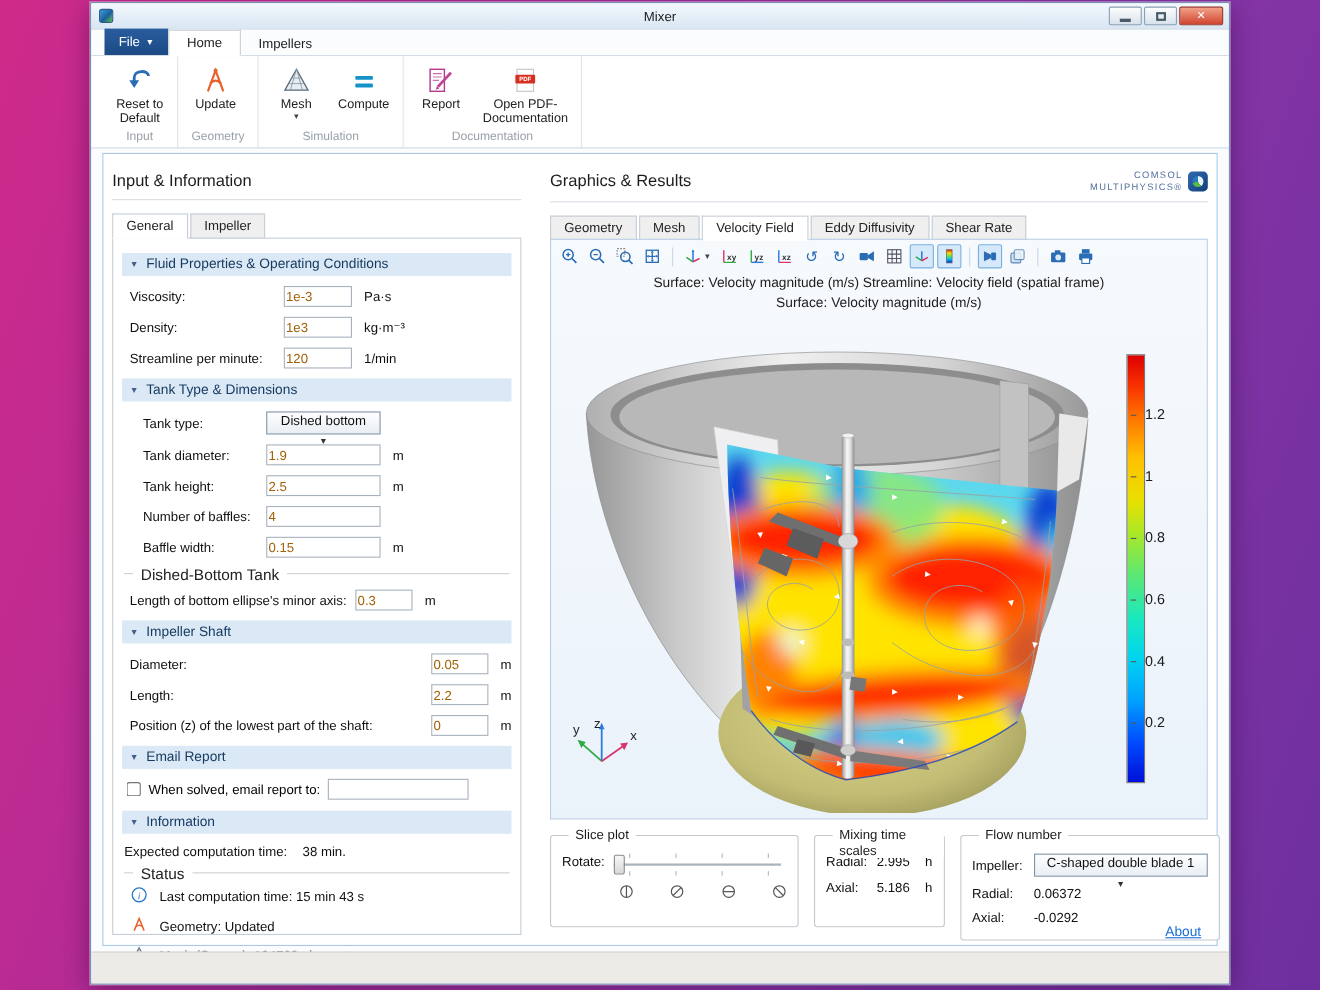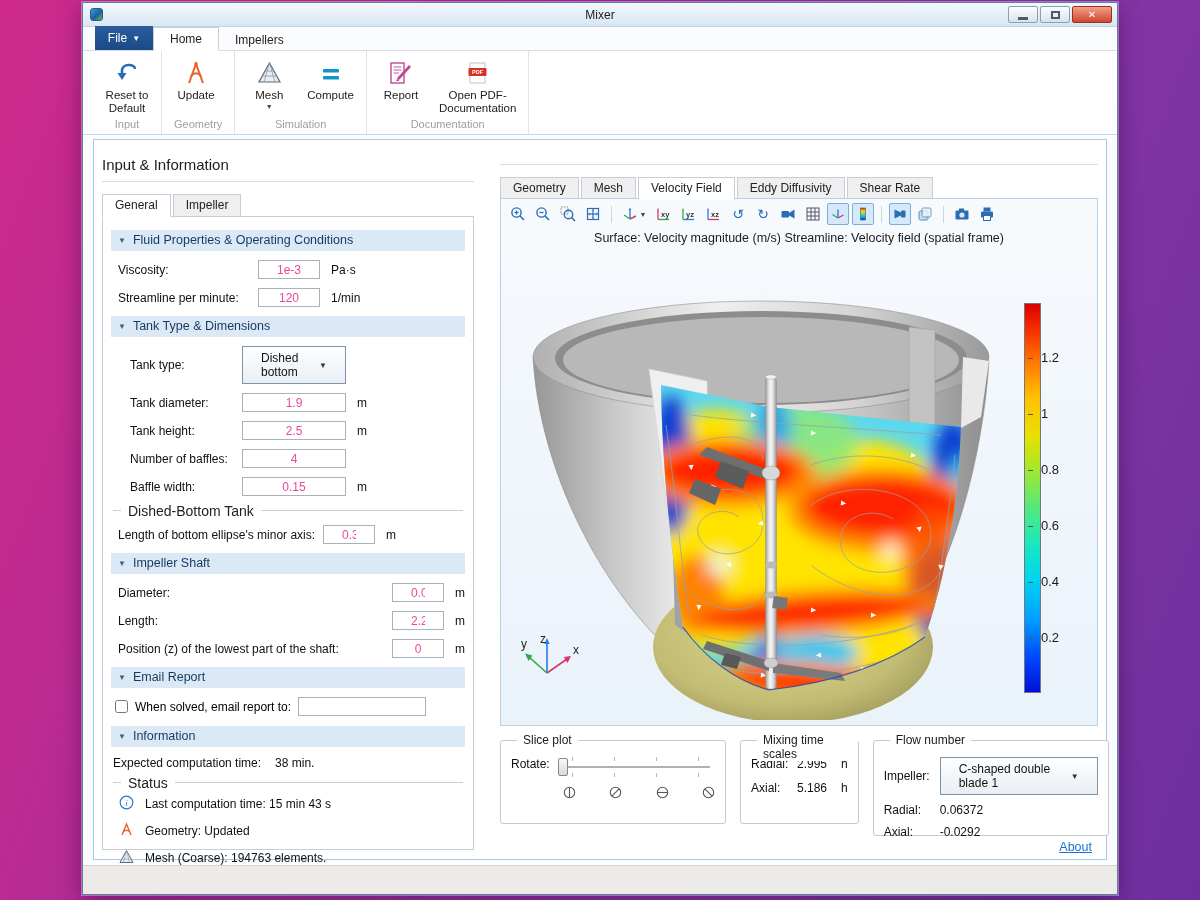--- a/index.html
+++ b/index.html
@@ -49,27 +49,27 @@
   
   .lpanel { position:absolute; left:8px; top:16px; width:372px; bottom:14px; }
   .ptabs { display:flex; margin-top:12px; }
   .ptab { padding:3px 12px 4px; font-size:12px; color:#222; border:1px solid #c5cdd6; background:#efefef; margin-right:2px; margin-bottom:-1px; }
   .ptab.active { background:#fff; border-bottom:1px solid #fff; position:relative; z-index:2; }
   .lbox { border:1px solid #c5cdd6; padding:8px 8px 6px; height:634px; background:#fff; }
   .sech { background:#dbe9f6; color:#14395f; font-size:12.5px; padding:3px 7px 4px; margin:5px 0 9px; display:flex; align-items:center; gap:7px; }
   .sech .tri { font-size:8px; color:#3f608a; }
   .frow { display:flex; align-items:center; margin:0 0 9px 7px; font-size:12px; color:#101010; }
   .frow .lab { }
-  input.txt { height:19px; border:1px solid #a8b2bd; font-size:12px; padding:0 18px; font-family:inherit; color:#ec4899;text-align:center; }
+  input.txt { height:19px; border:1px solid #a8b2bd; font-size:12px; padding:0 1px; font-family:inherit; color:#a16207; }
   .unit { margin-left:11px; }
   .lab-fluid { width:140px; }  .in-fluid { width:62px; }
   .lab-tank { width:112px;margin-left:12px; }   .in-tank { width:104px; }
   .lab-shaft { flex:1; }       .in-shaft { width:52px; }
-  .sel { border:1px solid #7f93a6; background:linear-gradient(#fefefe,#e9eff5); height:38px; padding:0 18px;
-    display:inline-flex; align-items:center; gap:8px; font-size:12px; color:#111; }
+  .sel { border:1px solid #7f93a6; background:linear-gradient(#fefefe,#e9eff5); height:21px; padding:0 7px;
+    display:inline-flex; align-items:center; gap:8px; font-size:12px; color:#111;flex-direction:column; }
   .sel .arr { font-size:8px; color:#333; }
   .fsep { border-top:1px solid #cfcfcf; margin:14px 2px 14px; position:relative; }
   .fsep span { position:absolute; top:-8px; left:8px; background:#fff; padding:0 7px; font-size:14px; color:#222; }
   .chkrow { display:flex; align-items:center; gap:7px; margin:2px 0 10px 4px; font-size:12px; }
   .inforow { display:flex; align-items:center; margin:0 0 6px 7px; font-size:12px; color:#101010; }
   .statrow { display:flex; align-items:center; gap:11px; margin:9px 0 9px 8px; font-size:12px; color:#101010; }
 
   
   .rpanel { position:absolute; left:406px; top:16px; width:598px; bottom:14px; }
   .rphead { display:flex; justify-content:space-between; align-items:flex-start; }
@@ -253,20 +253,25 @@
           <div class="sech">
             <span class="tri">▼</span>
             <span>Fluid Properties &amp; Operating Conditions</span>
           </div>
           <div class="frow">
               <span class="lab lab-fluid">Viscosity:</span>
             <input class="txt in-fluid" value="1e-3" style="">
             <span class="unit">Pa·s</span>
             </div>
           <div class="frow">
+              <span class="lab lab-fluid">Density:</span>
+            <input class="txt in-fluid" value="1e3" style="">
+            <span class="unit">kg·m⁻³</span>
+            </div>
+          <div class="frow">
               <span class="lab lab-fluid">Streamline per minute:</span>
             <input class="txt in-fluid" value="120" style="">
             <span class="unit">1/min</span>
             </div>
 
           <div class="sech">
             <span class="tri">▼</span>
             <span>Tank Type &amp; Dimensions</span>
           </div>
           <div class="frow">
@@ -371,20 +376,30 @@
                     <line x1="7.5" y1="1.5" x2="10.5" y2="13.5"></line>
                     <line x1="3.5" y1="10" x2="11.5" y2="10"></line>
                   </g>
                 </svg></span>
             <span>Mesh (Coarse): 194763 elements.</span>
           </div>
         </div>
       </div>
 
       <div class="rpanel">
+        <div class="rphead">
+          <h2 class="ptitle">Graphics &amp; Results</h2>
+          <div class="logo">
+            <div class="logotxt">
+              <div>COMSOL</div>
+              <div>MULTIPHYSICS®</div>
+            </div>
+            <div class="logoicon"></div>
+          </div>
+        </div>
         <div class="hr"></div>
         <div class="ptabs">
           <div class="ptab">Geometry</div>
           <div class="ptab">Mesh</div>
           <div class="ptab active">Velocity Field</div>
           <div class="ptab">Eddy Diffusivity</div>
           <div class="ptab">Shear Rate</div>
         </div>
 
         <div class="gbox">
@@ -523,20 +538,21 @@
                 <svg width="16" height="16" viewBox="0 0 16 16">
                   <rect x="4.5" y="1.5" width="7" height="4" fill="#2a6db5"></rect>
                   <rect x="2" y="5.5" width="12" height="6" rx="1" fill="#2a6db5"></rect>
                   <rect x="4.5" y="9.5" width="7" height="5" fill="#fff" stroke="#2a6db5" stroke-width="1"></rect>
                 </svg>
               </div>
           </div>
 
           <div class="caption">
             <div>Surface: Velocity magnitude (m/s)  Streamline: Velocity field (spatial frame)</div>
+            <div>Surface: Velocity magnitude (m/s)</div>
           </div>
 
           <svg class="scene" viewBox="0 0 505 455">
             <defs>
               <linearGradient id="gBody" x1="0" y1="0" x2="1" y2="0">
                 <stop offset="0" stop-color="#979797"></stop>
                   <stop offset=".18" stop-color="#c9c9c9"></stop>
                 <stop offset=".35" stop-color="#f0f0f0"></stop>
                   <stop offset=".55" stop-color="#dedede"></stop>
                 <stop offset=".78" stop-color="#bcbcbc"></stop>

